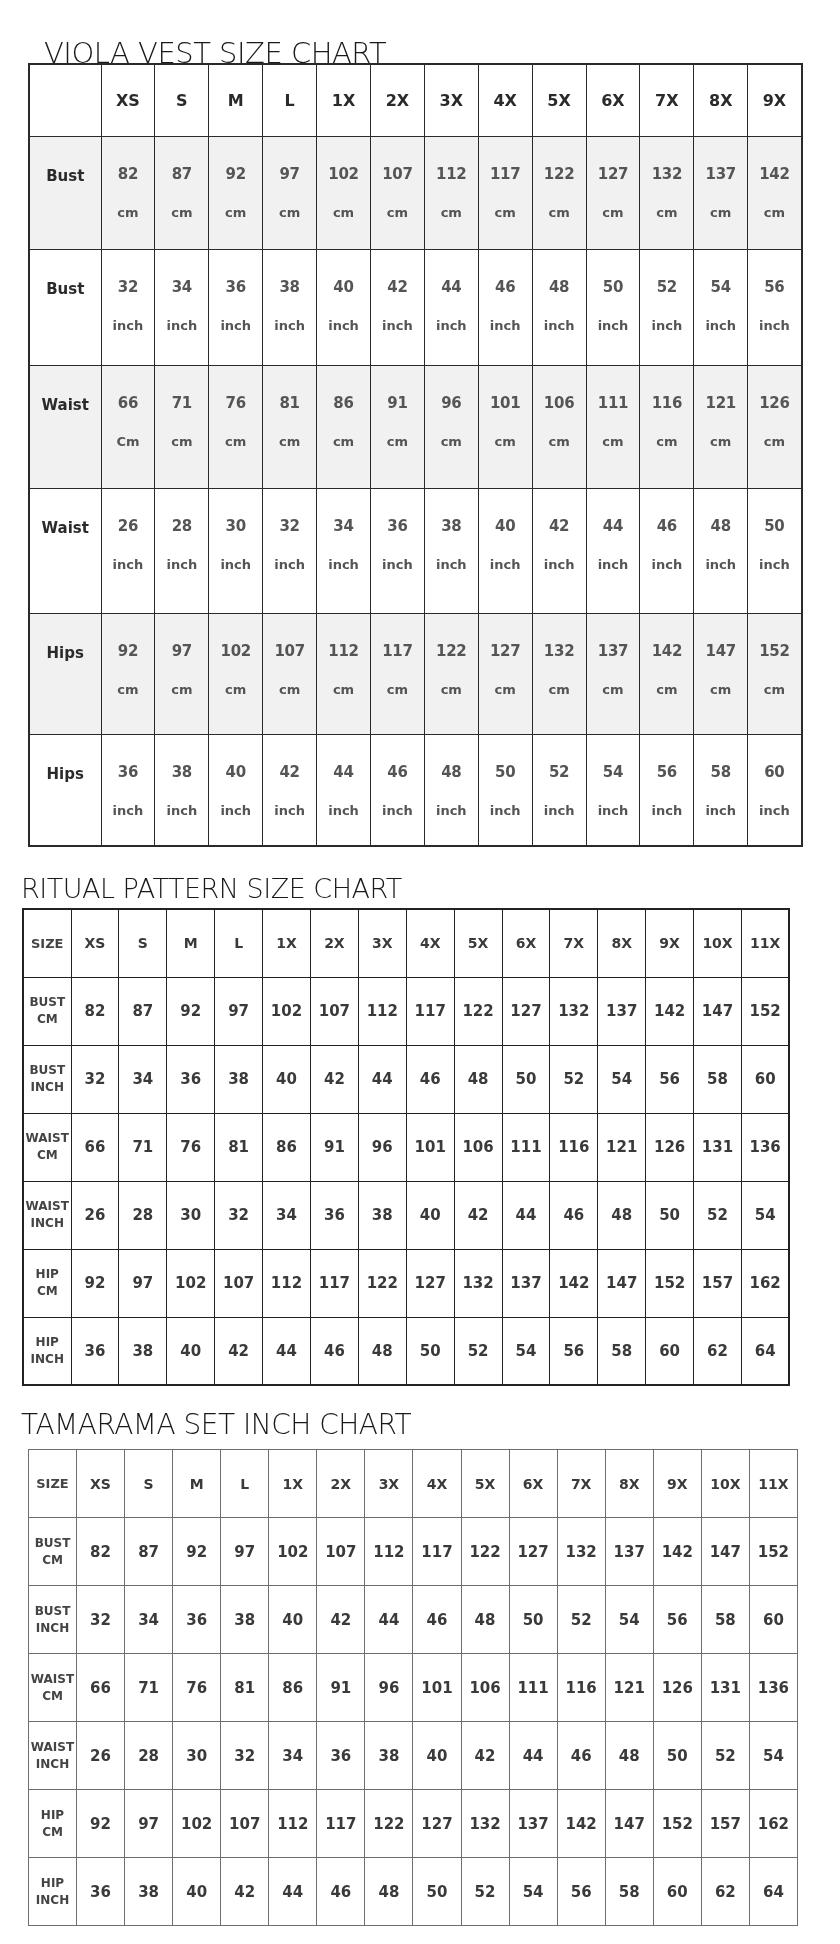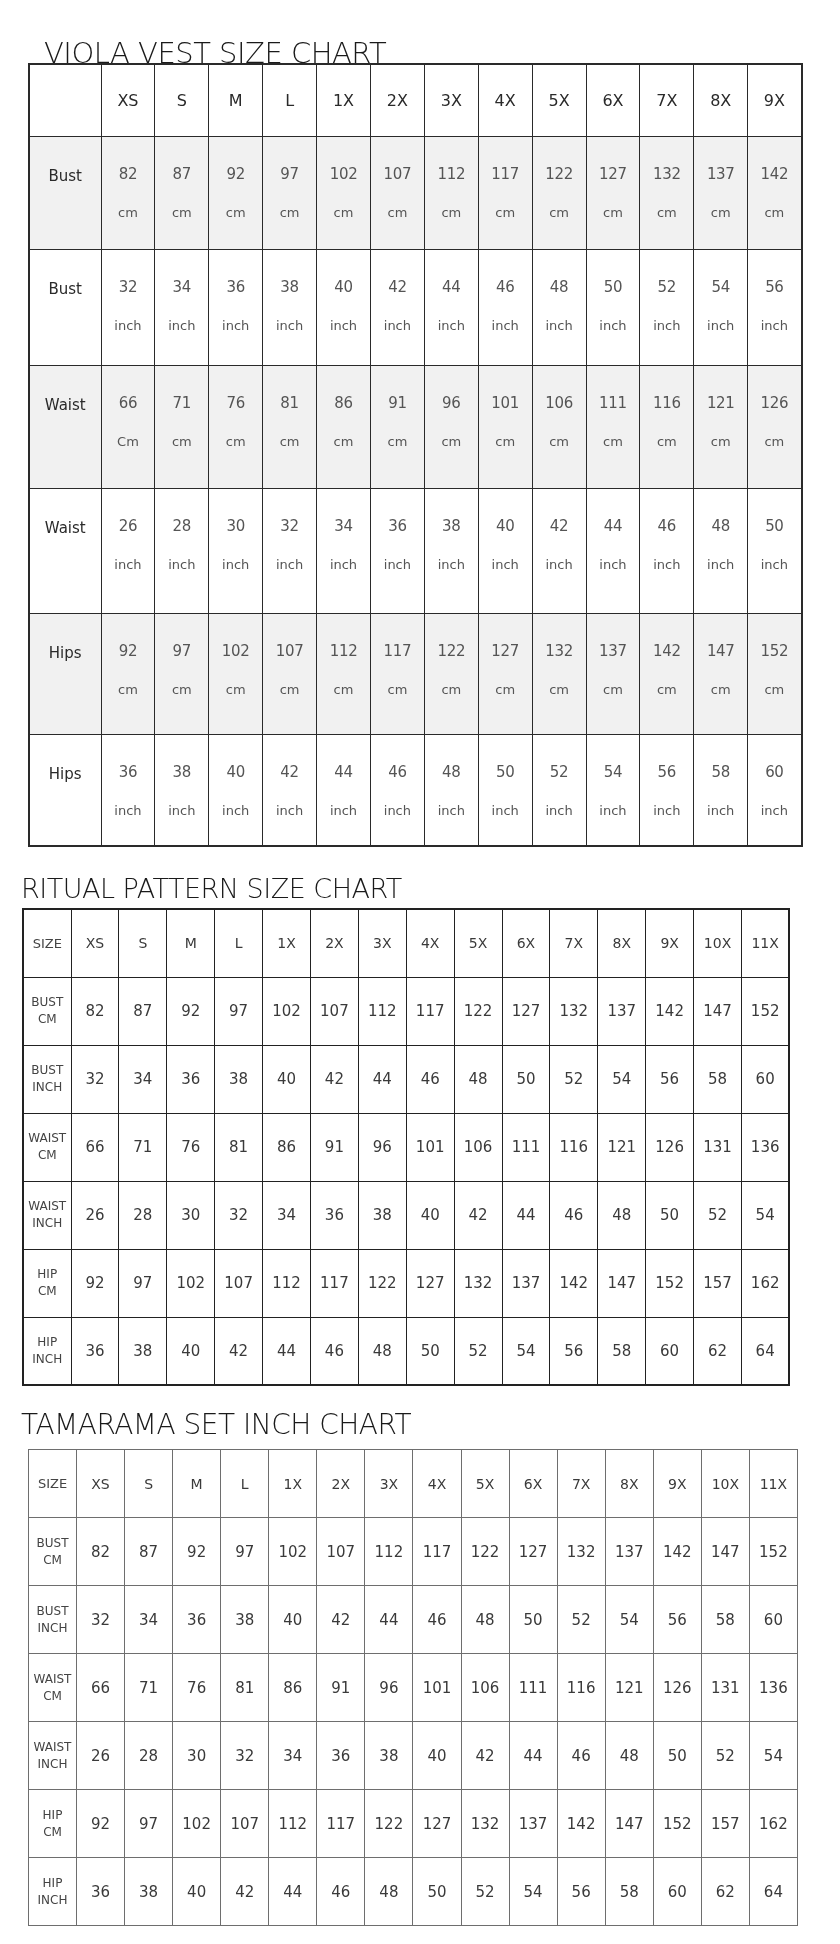--- a/index.html
+++ b/index.html
@@ -18,20 +18,21 @@
     font-weight: 300;
     color: #1a1a1a;
     letter-spacing: -0.5px;
     white-space: nowrap;
     transform-origin: left top;
   }
   table {
     position: absolute;
     border-collapse: collapse;
     table-layout: fixed;
+    font-weight: bold;
   }
   td {
     text-align: center;
     vertical-align: middle;
     color: #444444;
     padding: 0;
     overflow: hidden;
   }
 
   

